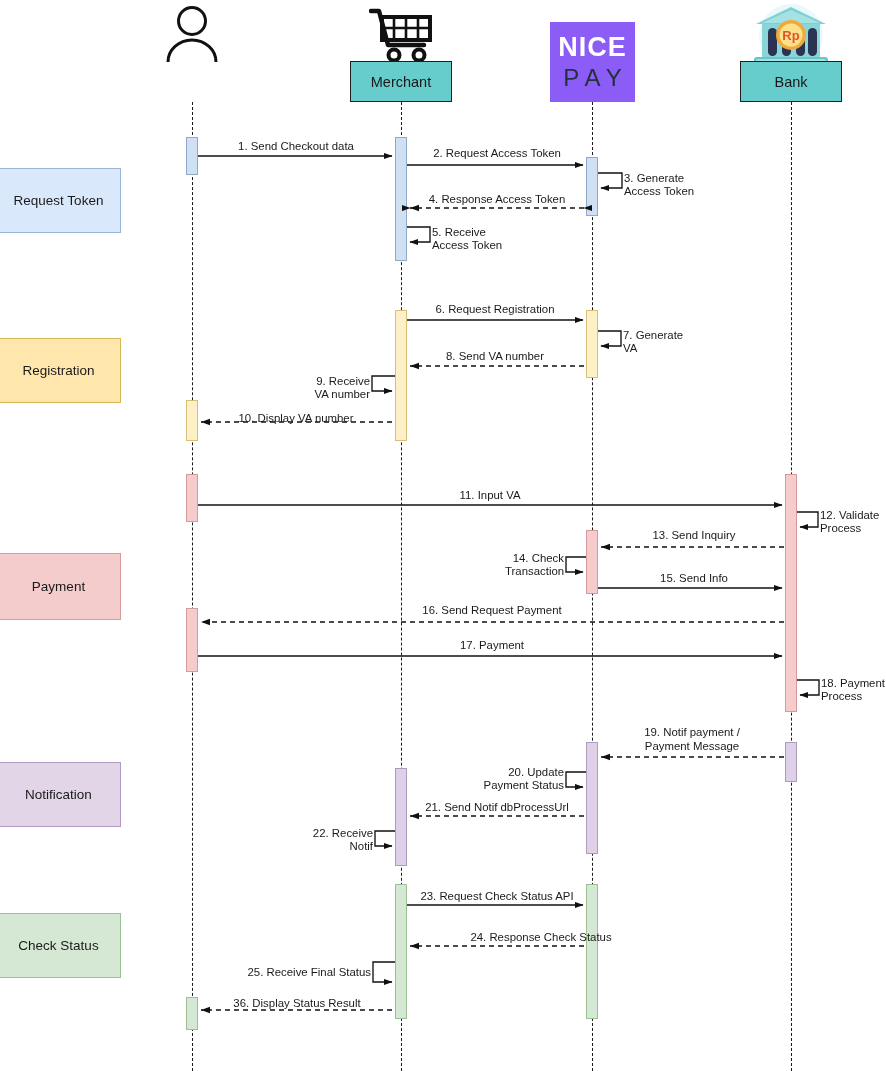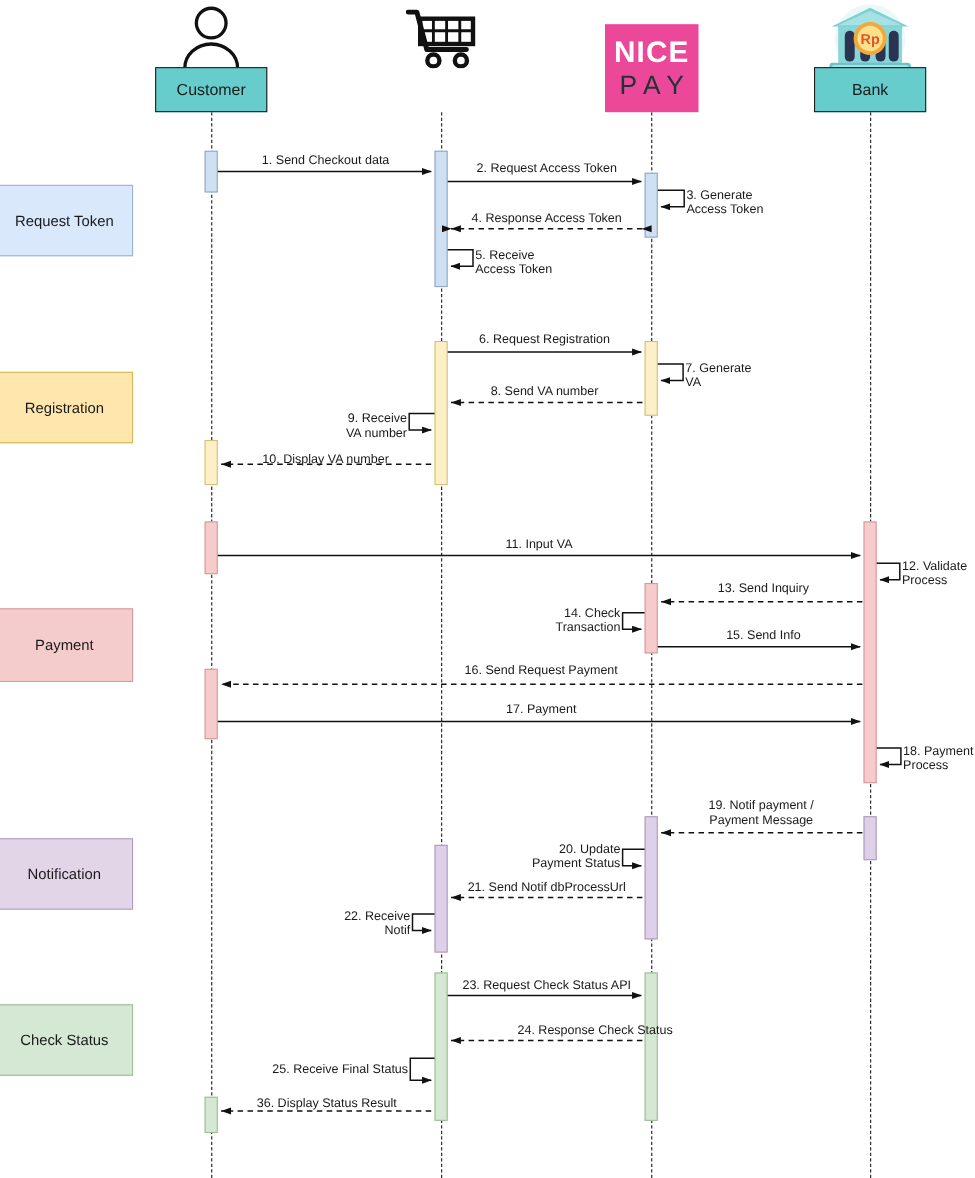--- a/index.html
+++ b/index.html
@@ -3,21 +3,21 @@
 <meta charset="utf-8">
 <style>
   html,body{margin:0;padding:0;background:#ffffff;}
   body{font-family:"Liberation Sans","DejaVu Sans",sans-serif;}
   #stage{position:relative;width:886px;height:1071px;background:#fff;overflow:hidden;}
 
   
   .actor-box{position:absolute;box-sizing:border-box;border:1.4px solid #1f1f1f;
              background:#66CCCC;display:flex;align-items:center;justify-content:center;
              font-size:14.5px;color:#1a1a1a;z-index:6;}
-  .logo-box{position:absolute;box-sizing:border-box;background:#ec4899;z-index:6;
+  .logo-box{position:absolute;box-sizing:border-box;background:#8b5cf6;z-index:6;
             display:flex;flex-direction:column;align-items:center;justify-content:center;}
   .logo-nice{font-size:27px;font-weight:bold;color:#ffffff;letter-spacing:1px;line-height:1;}
   .logo-pay{font-size:24px;color:#23323a;letter-spacing:7px;line-height:1;margin-top:5px;margin-left:7px;}
 
   
   .lifeline{position:absolute;width:0;border-left:1.6px dashed #1a1a1a;z-index:1;}
 
   
   .act{position:absolute;box-sizing:border-box;border:1px solid #8a8a8a;z-index:4;}
   .act.blue  {background:#cfe0f3;border-color:#8fa9c6;}
@@ -79,24 +79,24 @@
     <rect x="12" y="57" width="70" height="5" rx="2.5" fill="#a6e2e4"></rect>
     <rect x="24" y="26" width="9" height="28" rx="4.5" fill="#2a3452"></rect>
     <rect x="38" y="26" width="9" height="28" rx="4.5" fill="#2a3452"></rect>
     <rect x="52" y="26" width="9" height="28" rx="4.5" fill="#2a3452"></rect>
     <rect x="64" y="26" width="9" height="28" rx="4.5" fill="#2a3452"></rect>
     <circle cx="47" cy="33" r="15" fill="#f0a93c"></circle>
     <circle cx="47" cy="33" r="11.5" fill="#fde08a"></circle>
     <text x="47" y="38" font-family="'Liberation Sans',sans-serif" font-size="13" font-weight="bold" fill="#e0552b" text-anchor="middle">Rp</text>
   </svg>
 
-  <div class="actor-box" style="left:141px;top:61px;width:102px;height:41px;">
-    <span>Customer</span>
-  </div>
-
+
+  <div class="actor-box" style="left:350px;top:61px;width:102px;height:41px;">
+    <span>Merchant</span>
+  </div>
 
   <div class="logo-box" style="left:550px;top:22px;width:85px;height:80px;">
     <span class="logo-nice">NICE</span>
     <span class="logo-pay">PAY</span>
   </div>
 
   <div class="actor-box" style="left:740px;top:61px;width:102px;height:41px;">
     <span>Bank</span>
   </div>
 

